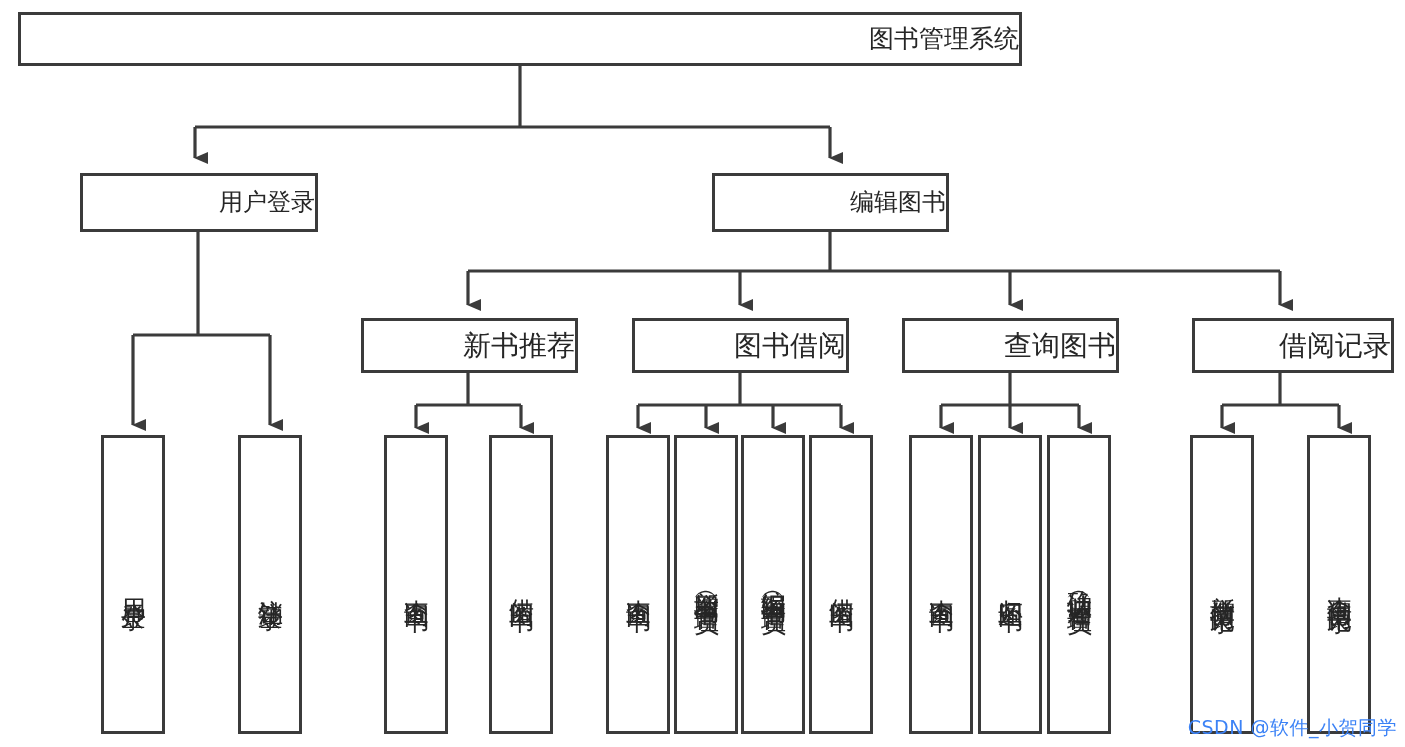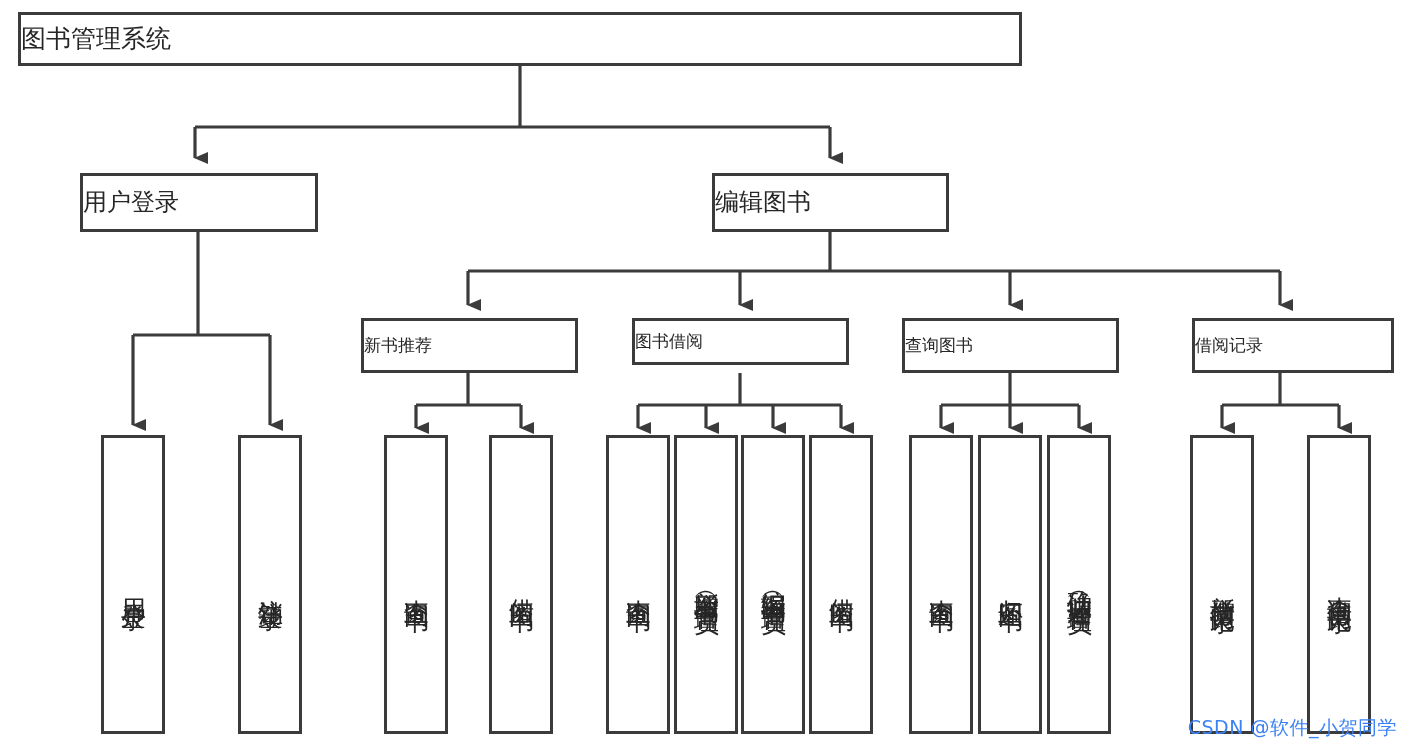--- a/index.html
+++ b/index.html
@@ -26,33 +26,34 @@
     height: 747px;
     pointer-events: none;
   }
   .node {
     position: absolute;
     box-sizing: border-box;
     background: #ffffff;
     border: 3px solid #3b3b3b;
     display: flex;
     align-items: center;
-    justify-content: flex-start;
+    justify-content: flex-end;
     color: #262626;
     line-height: 1.28;
     text-align: center;
+    padding-left: 45px;
   }
   .node.root {
     font-size: 25px;
   }
   .node.lvl2 {
     font-size: 24px;
   }
   .node.lvl3 {
-    font-size: 17px;
+    font-size: 28px;
   }
   .node.leaf {
     writing-mode: vertical-rl;
     text-orientation: upright;
     font-size: 25px;
     letter-spacing: 3px;
     padding: 6px 0;
     align-items: center;
     justify-content: center;
   }
@@ -135,21 +136,21 @@
   <div class="node lvl2" style="left:80px; top:173px; width:238px; height:59px;">
     <span>用户登录</span>
   </div>
   <div class="node lvl2" style="left:712px; top:173px; width:237px; height:59px;">
     <span>编辑图书</span>
   </div>
 
   <div class="node lvl3" style="left:361px; top:318px; width:217px; height:55px;">
     <span>新书推荐</span>
   </div>
-  <div class="node lvl3" style="left:632px; top:318px; width:217px; height:47px;">
+  <div class="node lvl3" style="left:632px; top:318px; width:217px; height:55px;">
     <span>图书借阅</span>
   </div>
   <div class="node lvl3" style="left:902px; top:318px; width:217px; height:55px;">
     <span>查询图书</span>
   </div>
   <div class="node lvl3" style="left:1172px; top:318px; width:202px; height:55px;margin-left:20px;">
     <span>借阅记录</span>
   </div>
 
   <div class="node leaf" style="left:101px; top:435px; width:64px; height:299px;">

